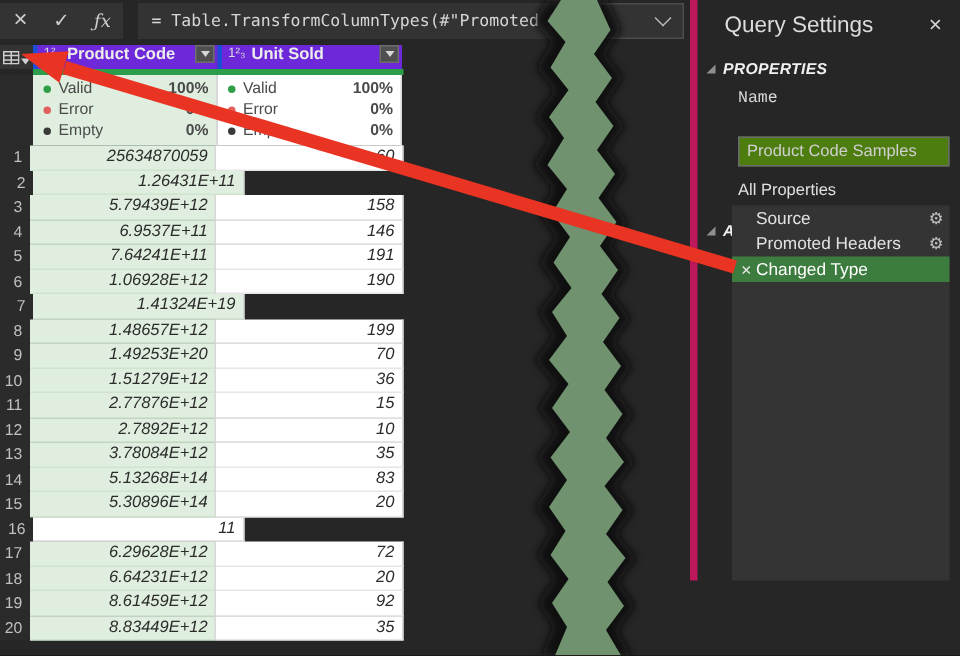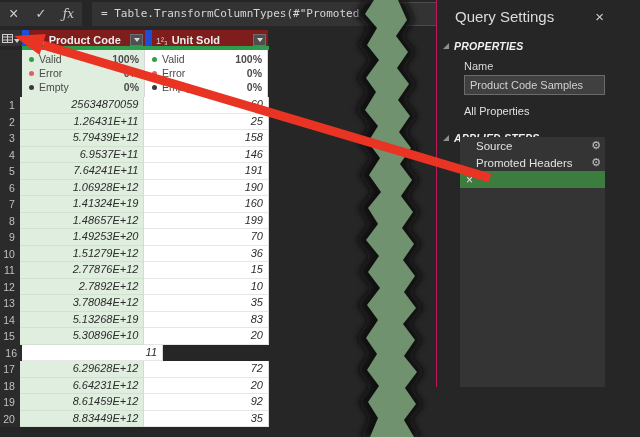--- a/index.html
+++ b/index.html
@@ -20,22 +20,22 @@
     padding-left:9px;white-space:nowrap;overflow:hidden;box-sizing:border-box;}
   .fb-expand{position:absolute;left:400px;top:2px;width:56px;height:24px;background:#333333;
     border:1px solid #4c4c4c;box-sizing:border-box;display:flex;align-items:center;justify-content:flex-end;padding-right:9px;}
   .chev{width:7px;height:7px;border-right:1.5px solid #b8b8b8;border-bottom:1.5px solid #b8b8b8;
     transform:rotate(45deg);margin-top:-4px;}
   
   .grid{position:absolute;left:0;top:30px;width:269px;z-index:1;font-size:11px;}
   .g-header{display:flex;height:16px;}
   .g-corner{width:22px;background:#333333;display:flex;align-items:center;justify-content:center;gap:1px;}
   .corner-tri{width:0;height:0;border-left:3px solid transparent;border-right:3px solid transparent;border-top:4px solid #cfcfcf;margin-top:5px;}
-  .g-hcell{width:123px;background:#7f1d1d;display:flex;align-items:flex-end;box-sizing:border-box;
-    padding:0 2px 0 4px;border-left:7px solid #1d4ed8;}
+  .g-hcell{width:123px;background:#6d28d9;display:flex;align-items:flex-start;box-sizing:border-box;
+    padding:0 2px 0 4px;border-left:3px solid #1d4ed8;}
   .type-icon{color:#d8d8d8;font-size:9px;margin-right:4px;white-space:nowrap;}
   .h-label{color:#ececec;font-weight:bold;font-size:11px;flex:1;white-space:nowrap;overflow:hidden;}
   .h-drop{width:13px;height:12px;background:#4f4f4f;border:1px solid #6e6e6e;box-sizing:border-box;
     display:flex;align-items:center;justify-content:center;}
   .drop-tri{width:0;height:0;border-left:3px solid transparent;border-right:3px solid transparent;border-top:4px solid #d8d8d8;}
   .quality-bar{margin-left:22px;width:247px;height:4px;background:#2c9e4b;}
   .stats{display:flex;}
   .stats-gutter{width:22px;background:#2b2b2b;}
   .stats-col{width:123px;box-sizing:border-box;border-right:1px solid #d8d8d8;background:#ffffff;padding:2px 0 3px 0;}
   .stats-col.tint{background:#dfeede;}
@@ -47,30 +47,30 @@
   .g-num{width:22px;background:#2b2b2b;color:#c0c0c0;font-size:10.5px;line-height:16.5px;
     text-align:right;padding-right:5px;box-sizing:border-box;}
   .g-cell{width:141px;box-sizing:border-box;background:#ffffff;border-right:1px solid #d8d8d8;
     border-bottom:1px solid #e6e6e6;font-style:italic;color:#2b2b2b;text-align:right;
     padding-right:5px;line-height:15.5px;font-size:11px;white-space:nowrap;overflow:hidden;}
   .g-cell.code{background:#dfeede;border-bottom:1px solid #cfe3cf;}
   
   .overlay{position:absolute;left:0;top:0;width:640px;height:437px;pointer-events:none;}
   .tear{z-index:5;} .arrow{z-index:20;}
   
-  .panel{position:absolute;left:436px;top:0;width:180px;height:387px;background:#262626;z-index:6;
-    border-left:1px solid #be185d;box-sizing:border-box;}
+  .panel{position:absolute;left:460px;top:0;width:180px;height:387px;background:#262626;z-index:6;
+    border-left:5px solid #be185d;box-sizing:border-box;}
   .p-title-row{display:flex;align-items:center;padding:8px 10px 0 18px;}
   .p-title{flex:1;color:#dcdcdc;font-size:15px;}
   .p-close{color:#cfcfcf;font-size:15px;line-height:15px;padding:0 2px;}
   .section-h{display:flex;align-items:center;gap:5px;padding-left:6px;margin-top:15px;}
   .sec-tri{width:0;height:0;border-bottom:6px solid #8f8f8f;border-left:6px solid transparent;}
   .sec-label{color:#f0f0f0;font-weight:bold;font-size:10.5px;letter-spacing:.2px;font-style:italic;}
-  .name-label{color:#d8d8d8;font-size:11px;margin:8px 0 3px 27px;}
-  .name-input{display:block;margin-left:27px;width:141px;height:20px;background:#404040;
+  .name-label{color:#d8d8d8;font-size:11px;margin:8px 0 19px 27px;font-family:Liberation Mono, monospace;}
+  .name-input{display:block;margin-left:27px;width:141px;height:20px;background:#4d7c0f;
     border:1px solid #6b6b6b;color:#d0d0d0;font-size:11px;padding:0 5px;box-sizing:border-box;
     font-family:"Liberation Sans",sans-serif;}
   .all-props{color:#e0e0e0;font-size:11px;margin:10px 0 0 27px;}
   .steps-list{position:absolute;left:23px;top:137px;width:145px;bottom:0;background:#343434;}
   .step{display:flex;align-items:center;height:17px;color:#e2e2e2;font-size:11.5px;padding:0 4px 0 3px;}
   .step .step-x{width:13px;color:#e8e8e8;font-size:12px;text-align:center;flex:none;}
   .step .step-label{flex:1;white-space:nowrap;overflow:hidden;}
   .step .step-gear{color:#c0c0c0;font-size:11px;flex:none;}
   .step.selected{background:#3c7c3e;color:#ffffff;}
 </style>
@@ -157,21 +157,20 @@
     </div>
     <div id="grid-rows">
         <div class="g-row">
       <div class="g-num">1</div>
       <div class="g-cell code">25634870059</div>
       <div class="g-cell units">60</div>
     </div>
         <div class="g-row">
       <div class="g-num">2</div>
       <div class="g-cell code">1.26431E+11</div>
-      <div class="g-cell units">25</div>
     </div>
         <div class="g-row">
       <div class="g-num">3</div>
       <div class="g-cell code">5.79439E+12</div>
       <div class="g-cell units">158</div>
     </div>
         <div class="g-row">
       <div class="g-num">4</div>
       <div class="g-cell code">6.9537E+11</div>
       <div class="g-cell units">146</div>
@@ -182,21 +181,20 @@
       <div class="g-cell units">191</div>
     </div>
         <div class="g-row">
       <div class="g-num">6</div>
       <div class="g-cell code">1.06928E+12</div>
       <div class="g-cell units">190</div>
     </div>
         <div class="g-row">
       <div class="g-num">7</div>
       <div class="g-cell code">1.41324E+19</div>
-      <div class="g-cell units">160</div>
     </div>
         <div class="g-row">
       <div class="g-num">8</div>
       <div class="g-cell code">1.48657E+12</div>
       <div class="g-cell units">199</div>
     </div>
         <div class="g-row">
       <div class="g-num">9</div>
       <div class="g-cell code">1.49253E+20</div>
       <div class="g-cell units">70</div>
@@ -216,26 +214,26 @@
       <div class="g-cell code">2.7892E+12</div>
       <div class="g-cell units">10</div>
     </div>
         <div class="g-row">
       <div class="g-num">13</div>
       <div class="g-cell code">3.78084E+12</div>
       <div class="g-cell units">35</div>
     </div>
         <div class="g-row">
       <div class="g-num">14</div>
-      <div class="g-cell code">5.13268E+19</div>
+      <div class="g-cell code">5.13268E+14</div>
       <div class="g-cell units">83</div>
     </div>
         <div class="g-row">
       <div class="g-num">15</div>
-      <div class="g-cell code">5.30896E+10</div>
+      <div class="g-cell code">5.30896E+14</div>
       <div class="g-cell units">20</div>
     </div>
         <div class="g-row">
       <div class="g-num">16</div>
       <div class="g-cell units">11</div>
     </div>
         <div class="g-row">
       <div class="g-num">17</div>
       <div class="g-cell code">6.29628E+12</div>
       <div class="g-cell units">72</div>
@@ -290,20 +288,21 @@
       <span class="step-label">Source</span>
       <span class="step-gear">⚙</span>
     </div>
         <div class="step">
       <span class="step-x" style="visibility: hidden;"></span>
       <span class="step-label">Promoted Headers</span>
       <span class="step-gear">⚙</span>
     </div>
         <div class="step selected">
       <span class="step-x">×</span>
+      <span class="step-label">Changed Type</span>
 
     </div>
       </div>
   </div>
 
   <svg class="overlay arrow" viewBox="0 0 640 437">
     <line x1="490" y1="178" x2="43" y2="45" stroke="#e93323" stroke-width="9"></line>
     <polygon fill="#e93323" points="14,36 45.8,34.1 39.6,55.1"></polygon>
   </svg>
 

